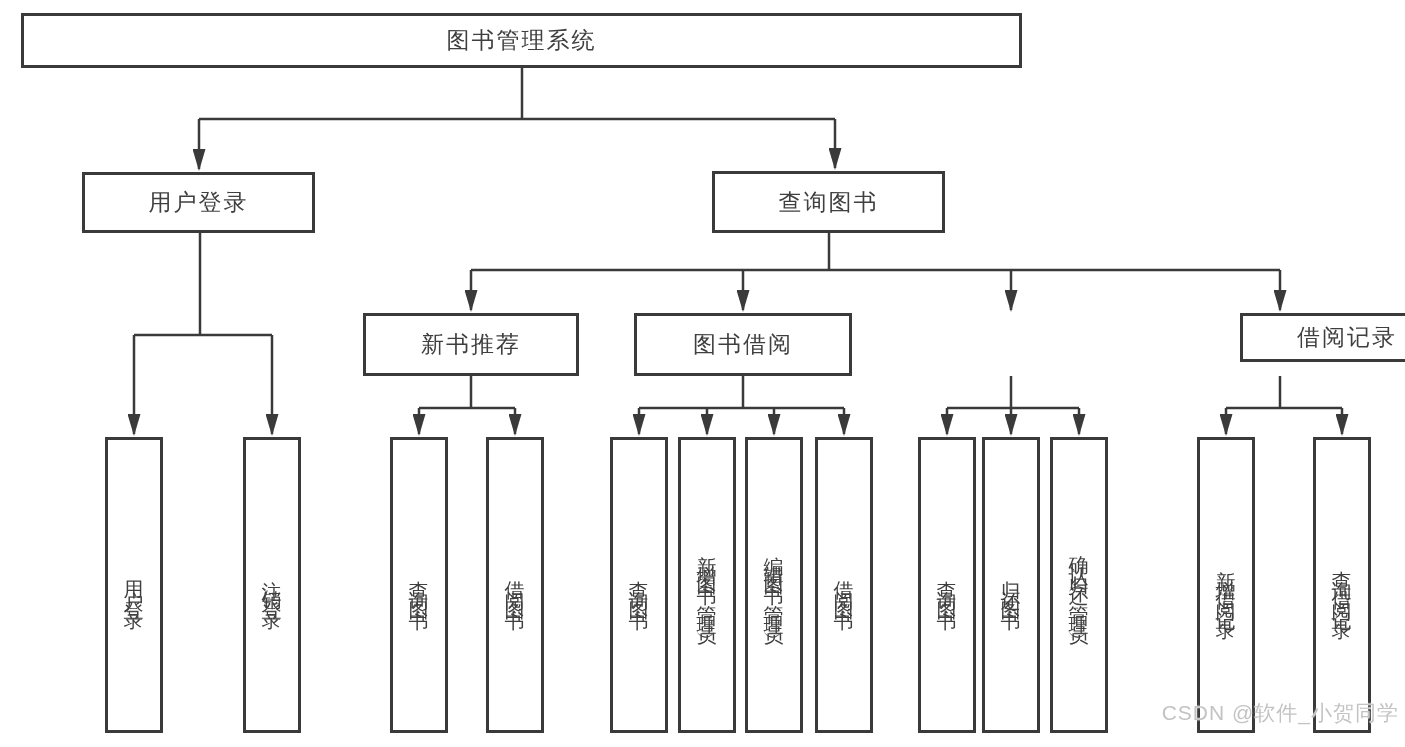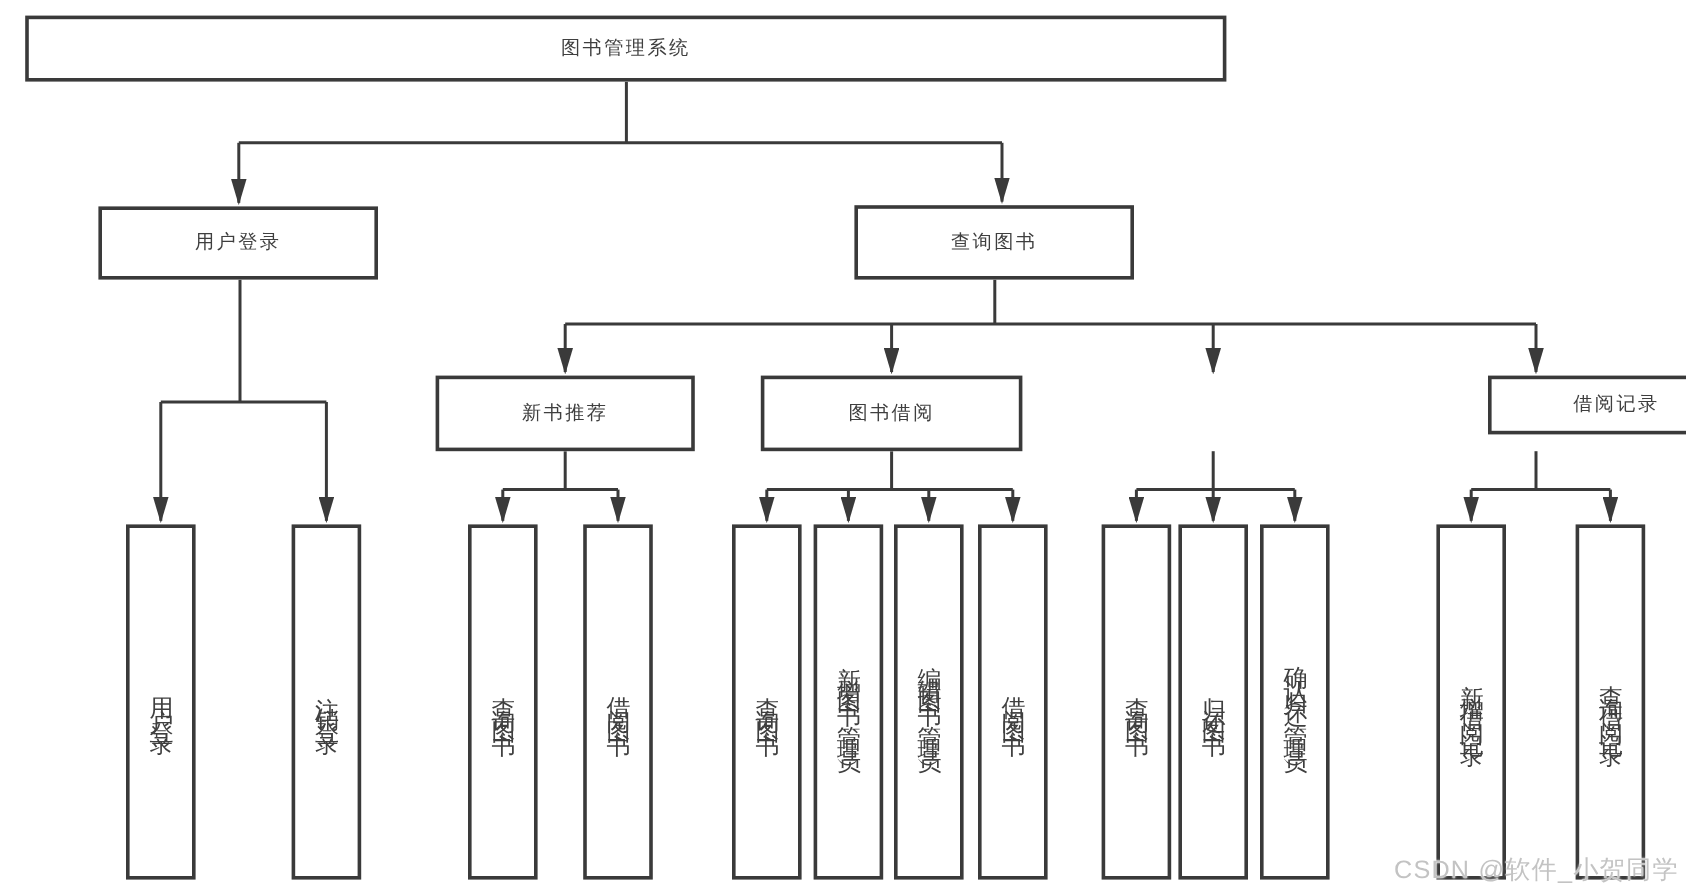--- a/index.html
+++ b/index.html
@@ -21,33 +21,33 @@
   .conn-svg marker path{fill:var(--line);stroke:none;}
   .node{
     position:absolute;
     box-sizing:border-box;
     border:3px solid var(--line);
     background:#fff;
     display:flex;align-items:center;justify-content:center;
     color:var(--text);
     z-index:2;
   }
-  .hbox{font-size:16px;letter-spacing:2px;}
+  .hbox{font-size:23px;letter-spacing:2px;}
   .vbox{width:58px;top:437px;height:296px;}
   .vtext{
     writing-mode:vertical-rl;
     text-orientation:mixed;
     font-size:20px;
     letter-spacing:10px;
     line-height:1;
     color:var(--text);
   }
   .watermark{
     position:absolute;
-    right:6px;bottom:8px;
+    right:6px;bottom:20px;
     z-index:5;
     font-size:21px;
     letter-spacing:1px;
     color:var(--watermark);
     text-shadow:0 0 2px #ffffff,0 0 1px #ffffff;
     white-space:nowrap;
   }
 </style>
 </head>
 <body>

